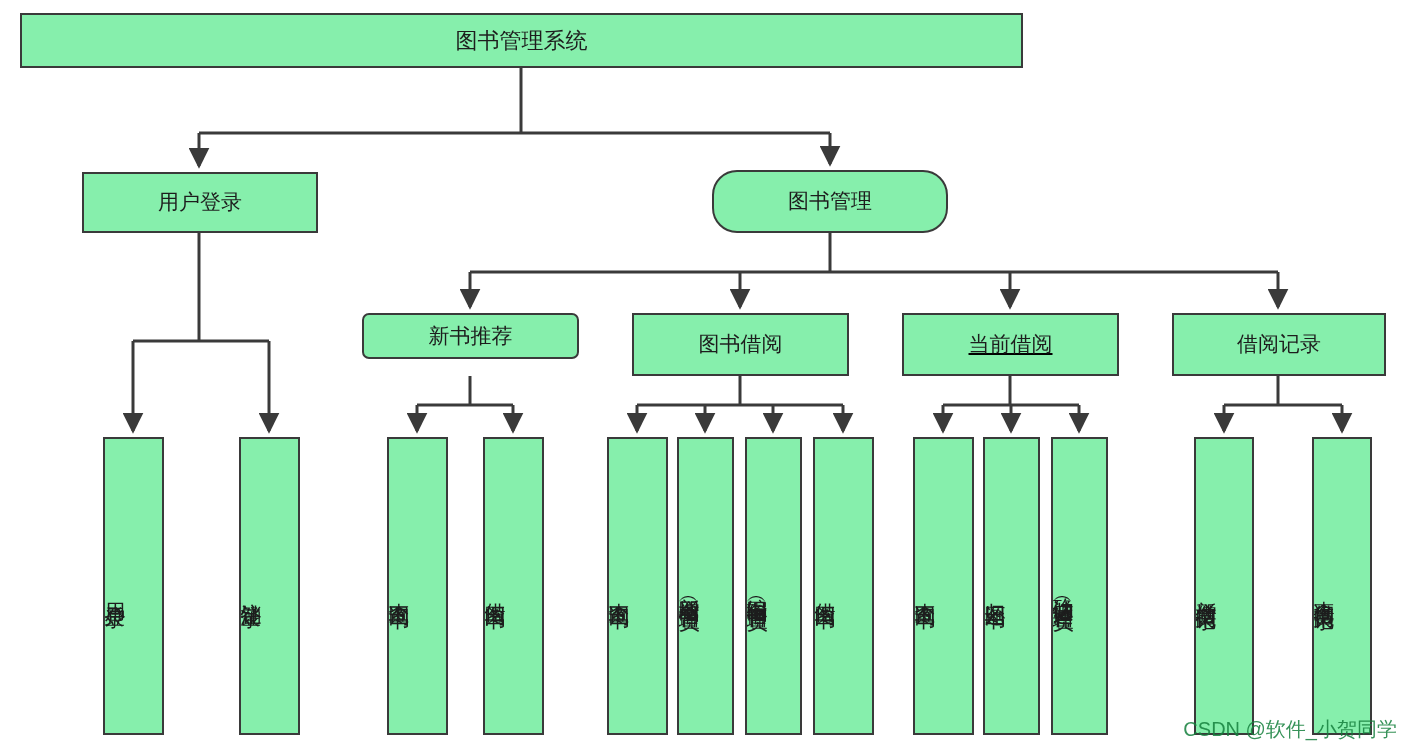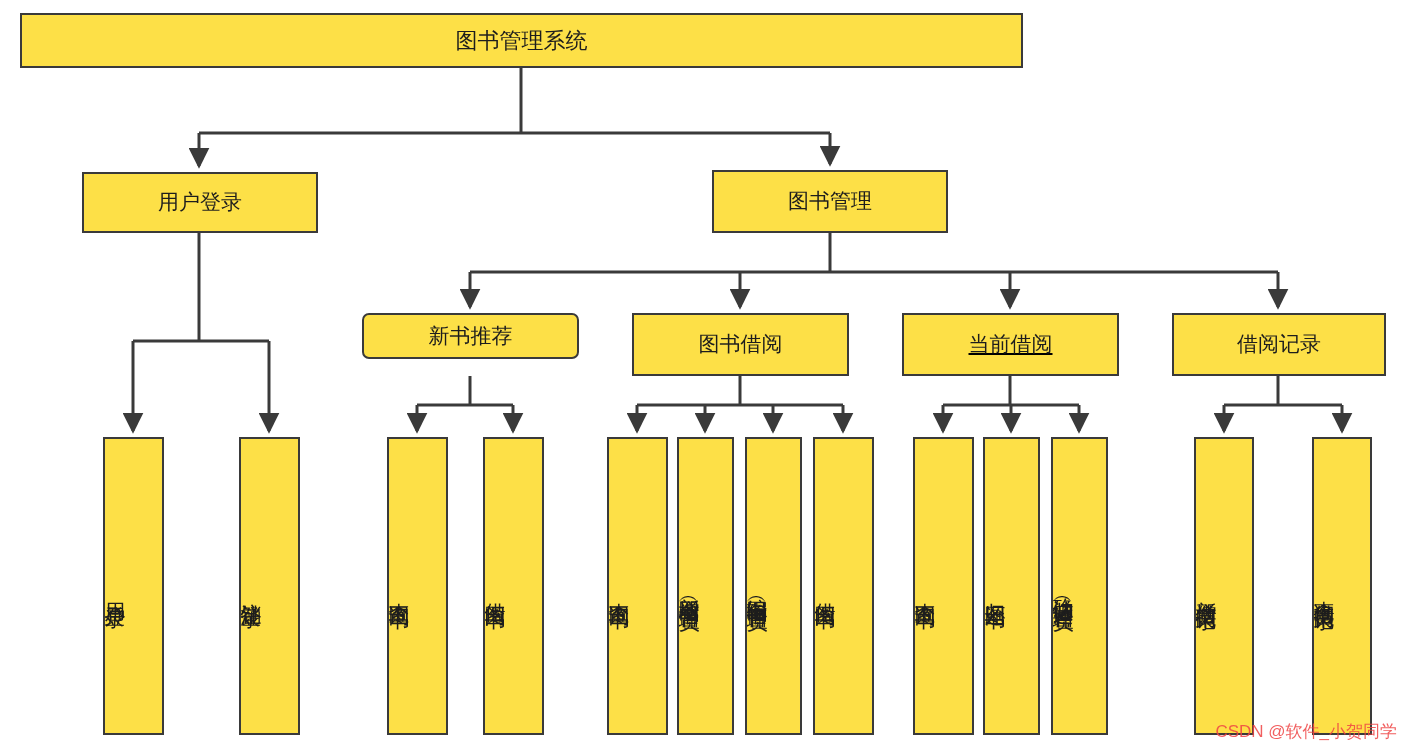--- a/index.html
+++ b/index.html
@@ -21,21 +21,21 @@
     position: absolute;
     left: 0;
     top: 0;
     width: 1405px;
     height: 747px;
     pointer-events: none;
   }
   .node {
     position: absolute;
     box-sizing: border-box;
-    background: #fde047;
+    background: #86efac;
     border: 2px solid #3a3a3a;
     display: flex;
     align-items: center;
     justify-content: center;
     overflow: hidden;
   }
   .node .label {
     color: #1d1d1d;
     line-height: 1.18;
     text-align: center;
@@ -56,22 +56,22 @@
     letter-spacing: 2px;
     line-height: 1;
   }
   .node.root .label {
     font-size: 22px;
   }
   #watermark {
     position: absolute;
     right: 8px;
     bottom: 4px;
-    font-size: 17px;
-    color: #ef4444;
+    font-size: 20px;
+    color: #15803d;
     white-space: nowrap;
     opacity: 0.85;
   }
 </style>
 </head>
 <body>
 
 <div id="canvas">
 
   <svg id="wires" viewBox="0 0 1405 747" xmlns="http://www.w3.org/2000/svg">
@@ -124,21 +124,21 @@
     </g>
   </svg>
 
   <div class="node horizontal root" style="left:20px; top:13px; width:1003px; height:55px;">
     <span class="label">图书管理系统</span>
   </div>
 
   <div class="node horizontal" style="left:82px; top:172px; width:236px; height:61px;">
     <span class="label">用户登录</span>
   </div>
-  <div class="node horizontal" style="left:712px; top:170px; width:236px; height:63px;">
+  <div class="node horizontal" style="left:712px; top:170px; width:236px; height:63px;border-radius:25px;">
     <span class="label">图书管理</span>
   </div>
 
   <div class="node horizontal" style="left:362px; top:313px; width:217px; height:46px;border-radius:7px;">
     <span class="label">新书推荐</span>
   </div>
   <div class="node horizontal" style="left:632px; top:313px; width:217px; height:63px;">
     <span class="label">图书借阅</span>
   </div>
   <div class="node horizontal" style="left:902px; top:313px; width:217px; height:63px;text-decoration:underline;">

